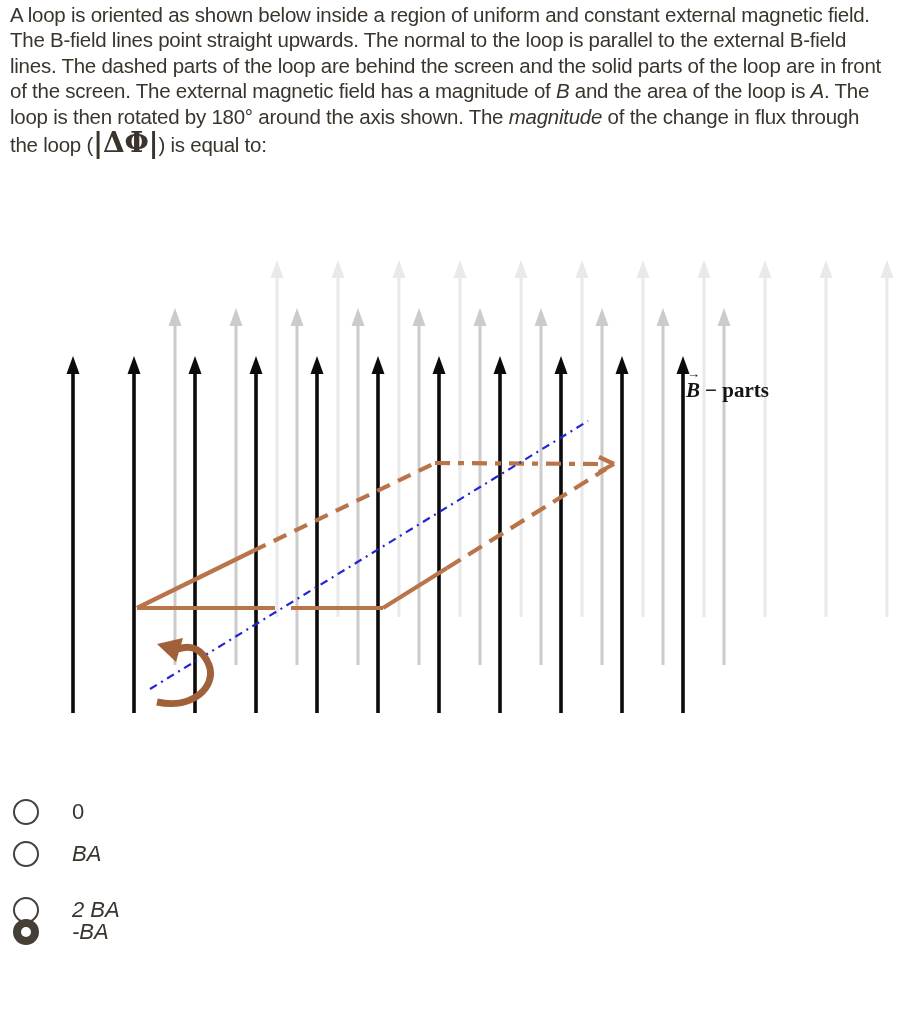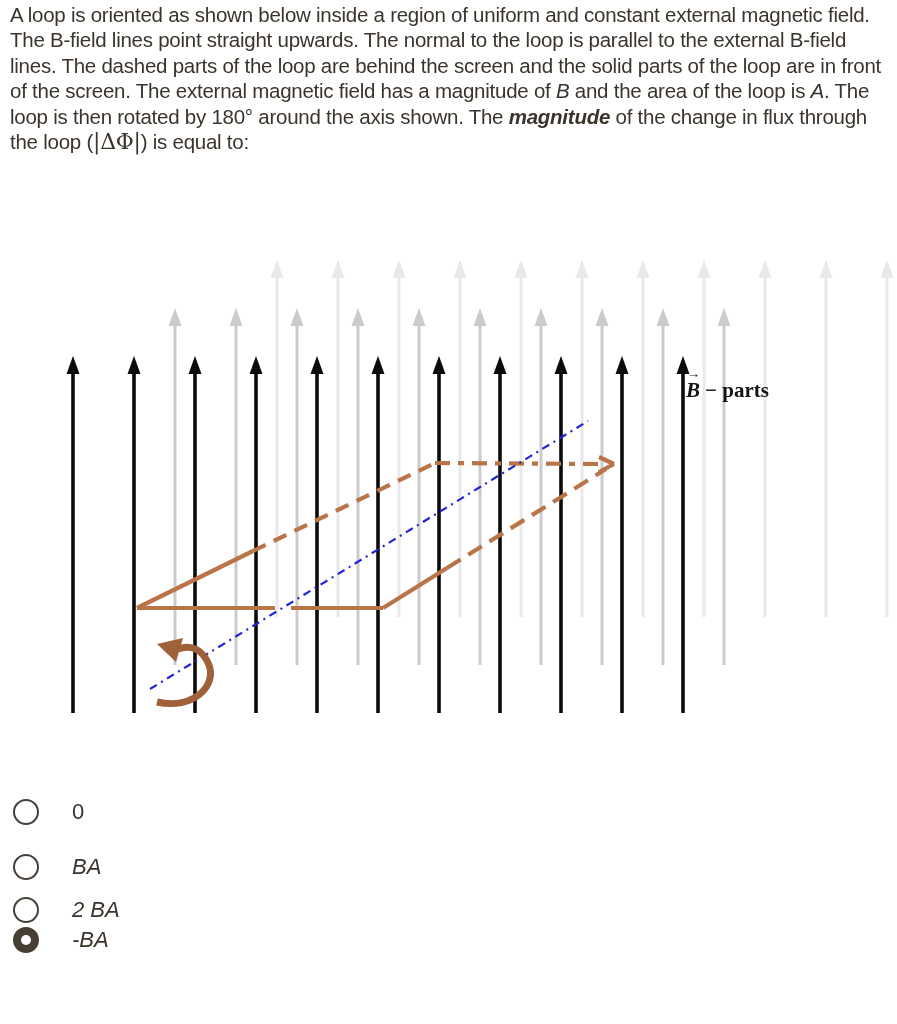--- a/index.html
+++ b/index.html
@@ -3,22 +3,22 @@
 <meta charset="utf-8">
 <style>
   html,body{margin:0;padding:0;background:#ffffff;}
   body{width:897px;height:1024px;position:relative;overflow:hidden;
        font-family:"Liberation Sans",sans-serif;color:#3a342c;}
 
   
   .question{position:absolute;left:10px;top:2px;width:878px;margin:0;
             font-size:20.5px;line-height:25.4px;letter-spacing:-0.25px;color:#3a342c;}
   .it{font-style:italic;}
-  .bi{font-style:italic;font-weight:700;}
-  .math{font-family:"DejaVu Serif",serif;font-size:22px;font-weight:400;line-height:1;}
+  .bi{font-style:italic;font-weight:400;}
+  .math{font-family:"DejaVu Serif",serif;font-size:28px;font-weight:700;line-height:1;}
 
   
   .diagram{position:absolute;left:0;top:0;width:897px;height:780px;}
   .diagram svg{position:absolute;left:0;top:0;pointer-events:none;}
   .bfield-label{position:absolute;left:686px;top:378px;white-space:nowrap;
                 font-family:"Liberation Serif",serif;font-weight:700;font-size:21px;color:#141414;}
   .bvec{position:relative;display:inline-block;font-style:italic;margin-right:5px;}
   .bvec .vec{position:absolute;left:1px;top:-12px;font-size:13px;font-style:normal;letter-spacing:-1px;}
 
   
@@ -184,29 +184,29 @@
     <div class="bfield-label">
       <span class="bvec"><span class="vec">→</span><span>B</span></span><span>− parts</span>
     </div>
   </div>
 
   <div class="options" id="options">
       <div class="option-row" style="top: 0px;">
         <span class="radio"></span>
         <span class="opt-label">0</span>
       </div>
-      <div class="option-row" style="top: 55px;">
+      <div class="option-row" style="top: 42px;">
         <span class="radio"></span>
         <span class="opt-label it">BA</span>
       </div>
       <div class="option-row" style="top: 98px; justify-content: flex-end;">
         <span class="radio"></span>
         <span class="opt-label it">2 BA</span>
       </div>
-      <div class="option-row" style="top: 128px;">
+      <div class="option-row" style="top: 120px;">
         <span class="radio selected">
           <span class="dot"></span>
         </span>
         <span class="opt-label it">-BA</span>
       </div>
     </div>
 
 </div>
 
 </body></html>

